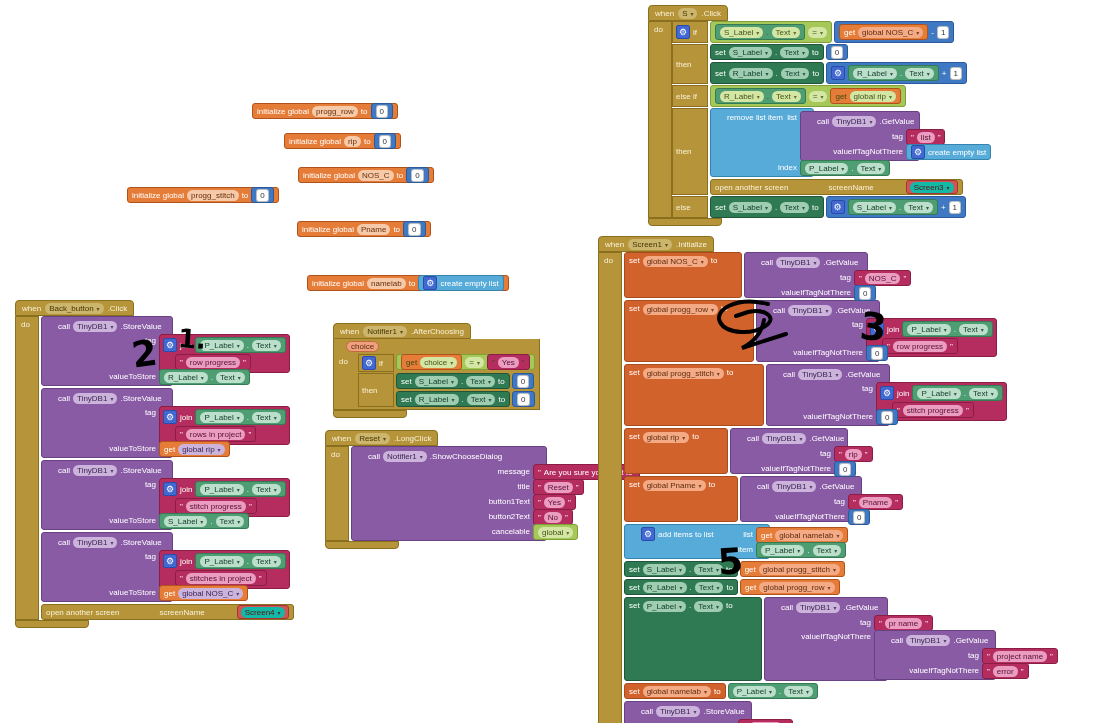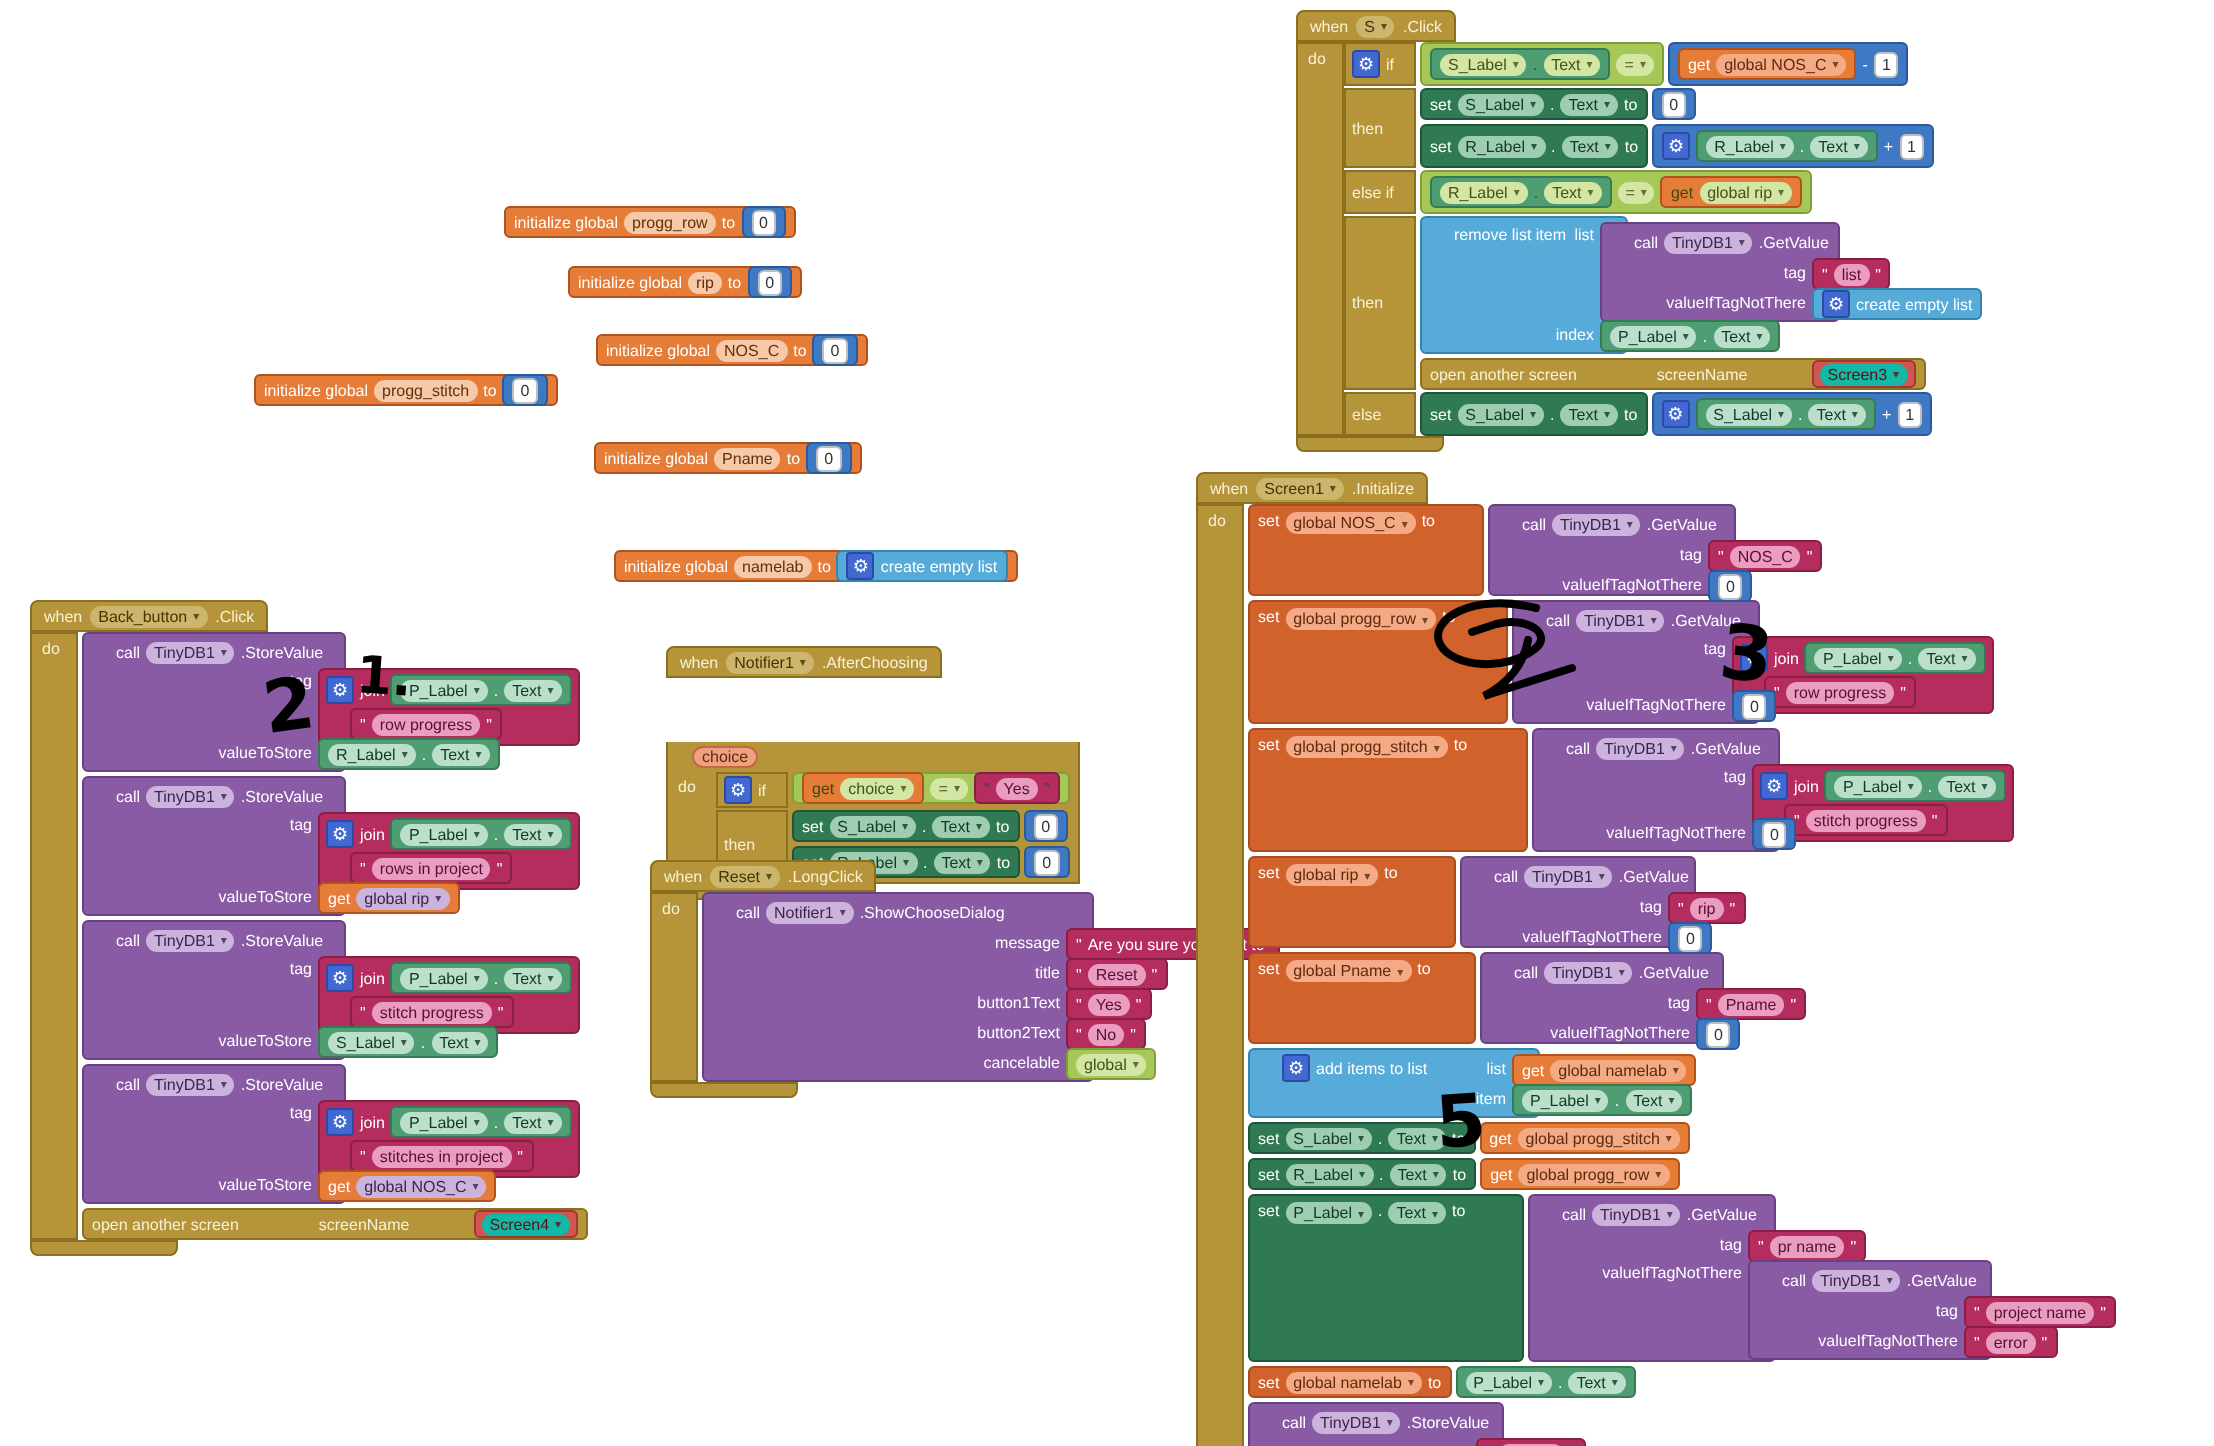--- a/index.html
+++ b/index.html
@@ -306,21 +306,21 @@
   </div>
   <div class="foot"></div>
 </div>
 
 <div class="ev" style="left:333px;top:323px">
   <div class="hdr">
     <i>when</i>
     <span class="pill dd tan">Notifier1</span>
     <i>.AfterChoosing</i>
   </div>
-  <div class="bd" style="background:#b6953a;border:1px solid #8a6f1f;border-top:none;padding:2px 4px 2px 0;margin-top:32px;">
+  <div class="bd" style="background:#b6953a;border:1px solid #8a6f1f;border-top:none;padding:2px 4px 2px 0;">
     <div style="display:flex;flex-direction:column;gap:2px;">
       <span class="pill salmon" style="margin-left:12px;align-self:flex-start">choice</span>
       <div style="display:flex;">
         <div class="spine" style="border:none"><i>do</i></div>
         <div class="ifb">
           <div class="ifrow">
             <span class="iflab">
                   <span class="gear"></span>
                   <i>if</i>
                 </span>

